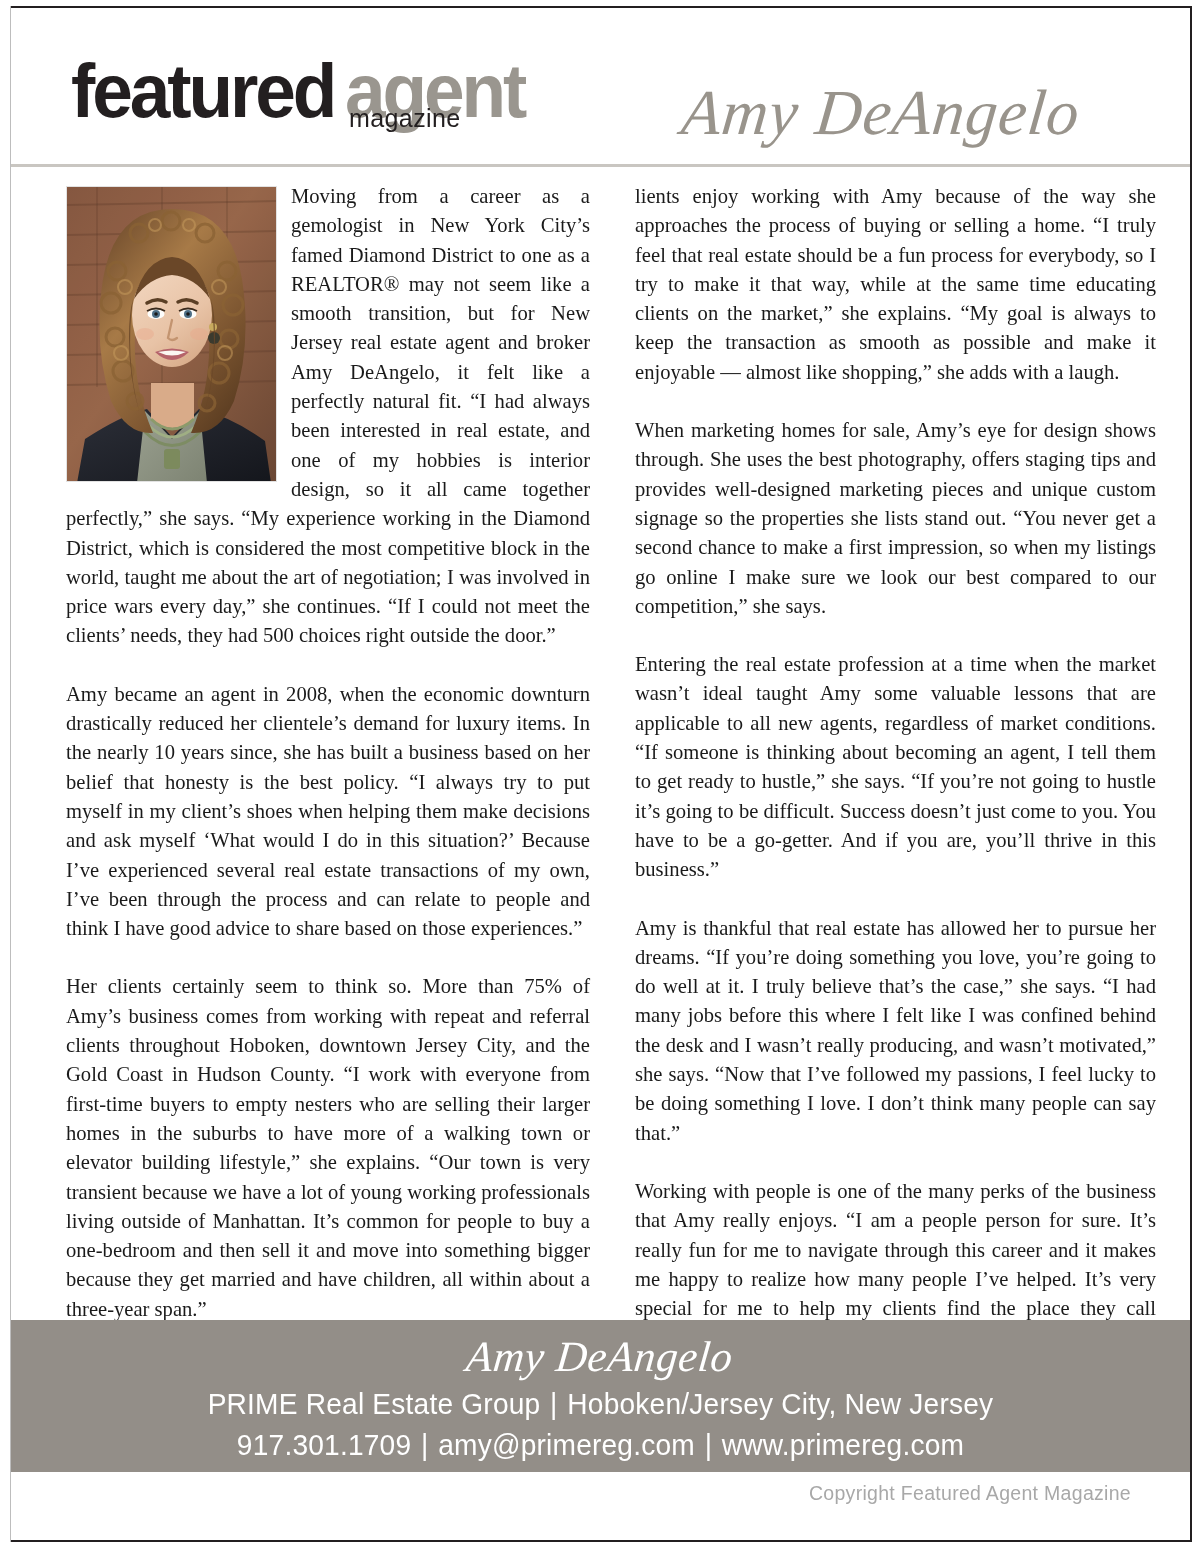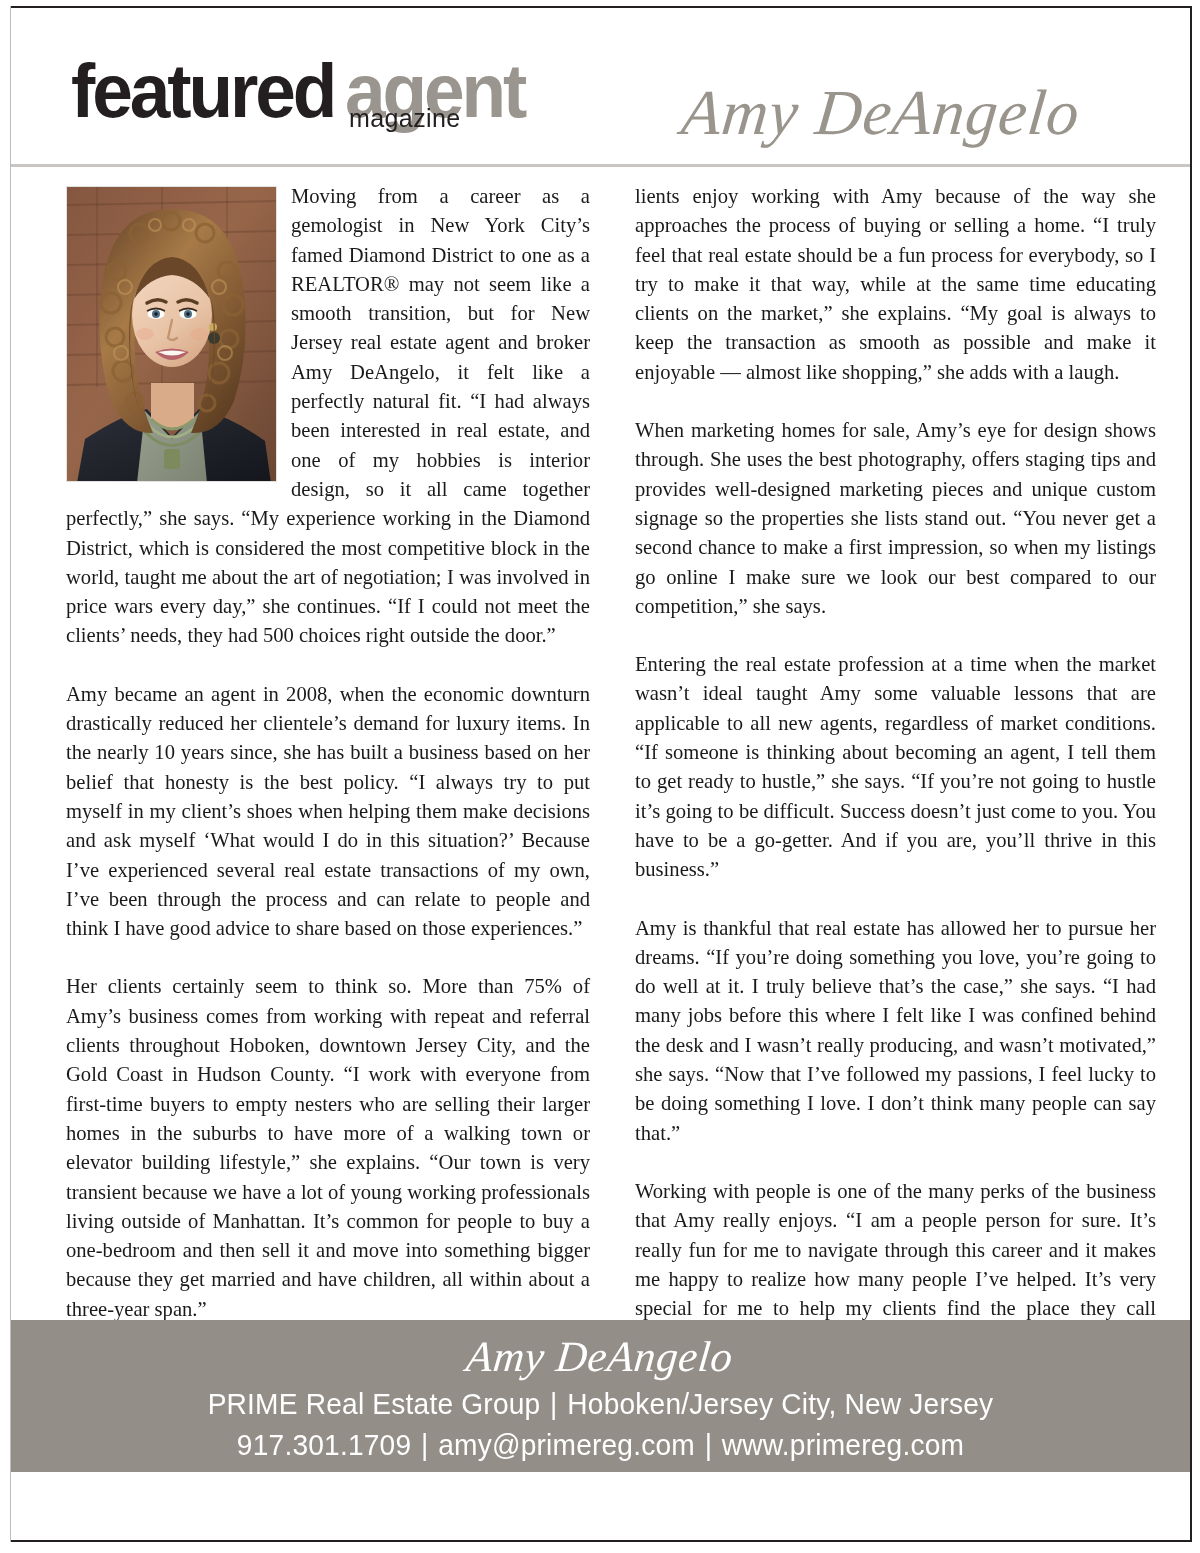--- a/index.html
+++ b/index.html
@@ -340,14 +340,15 @@
   <div class="footer-bar">
     <div class="footer-name">Amy DeAngelo</div>
     <div class="footer-line">
       <span>PRIME Real Estate Group</span><span class="sep">|</span><span>Hoboken/Jersey City, New Jersey</span>
     </div>
     <div class="footer-line footer-line2">
       <span>917.301.1709</span><span class="sep">|</span><span>amy@primereg.com</span><span class="sep">|</span><span>www.primereg.com</span>
     </div>
   </div>
 
+  <div class="copyright">Copyright Featured Agent Magazine</div>
 
 </div>
 
 </body></html>

